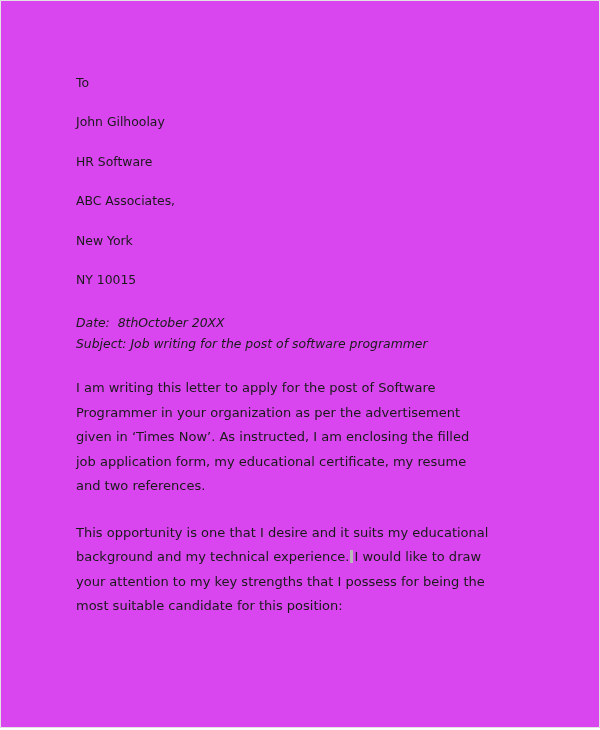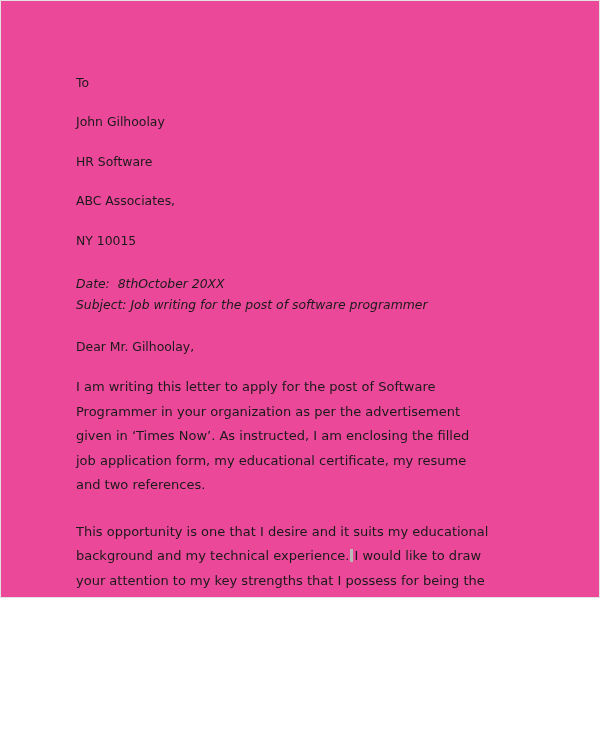--- a/index.html
+++ b/index.html
@@ -4,23 +4,23 @@
 <style>
   html, body {
     margin: 0;
     padding: 0;
     background: #ffffff;
   }
 
   .page {
     position: relative;
     width: 600px;
-    height: 598px;
+    height: 728px;
     box-sizing: border-box;
-    background: #ec4899;
+    background: #d946ef;
     border: 1px solid #e2e2e2;
     overflow: hidden;
     font-family: "DejaVu Sans", "Liberation Sans", sans-serif;
     color: #1a1a1a;
   }
 
   .letter-body {
     position: absolute;
     left: 75px;
     top: 76px;
@@ -76,28 +76,28 @@
 <body>
 
 <div class="page">
   <div class="letter-body">
 
     <div class="address-block">
       <p class="address-line">To</p>
       <p class="address-line">John Gilhoolay</p>
       <p class="address-line">HR Software</p>
       <p class="address-line">ABC Associates,</p>
+      <p class="address-line">New York</p>
       <p class="address-line">NY 10015</p>
     </div>
 
     <div class="meta-block">
       <p class="meta-line">Date:  8thOctober 20XX</p>
       <p class="meta-line">Subject: Job writing for the post of software programmer</p>
     </div>
 
-    <p class="salutation">Dear Mr. Gilhoolay,</p>
 
     <p class="paragraph">I am writing this letter to apply for the post of Software Programmer in your organization as per the advertisement given in ‘Times Now’. As instructed, I am enclosing the filled job application form, my educational certificate, my resume and two references.</p>
 
     <p class="paragraph"><span>This opportunity is one that I desire and it suits my educational background and my technical experience.</span><span class="caret"></span><span>I would like to draw your attention to my key strengths that I possess for being the most suitable candidate for this position:</span></p>
 
   </div>
 </div>
 
 </body></html>

